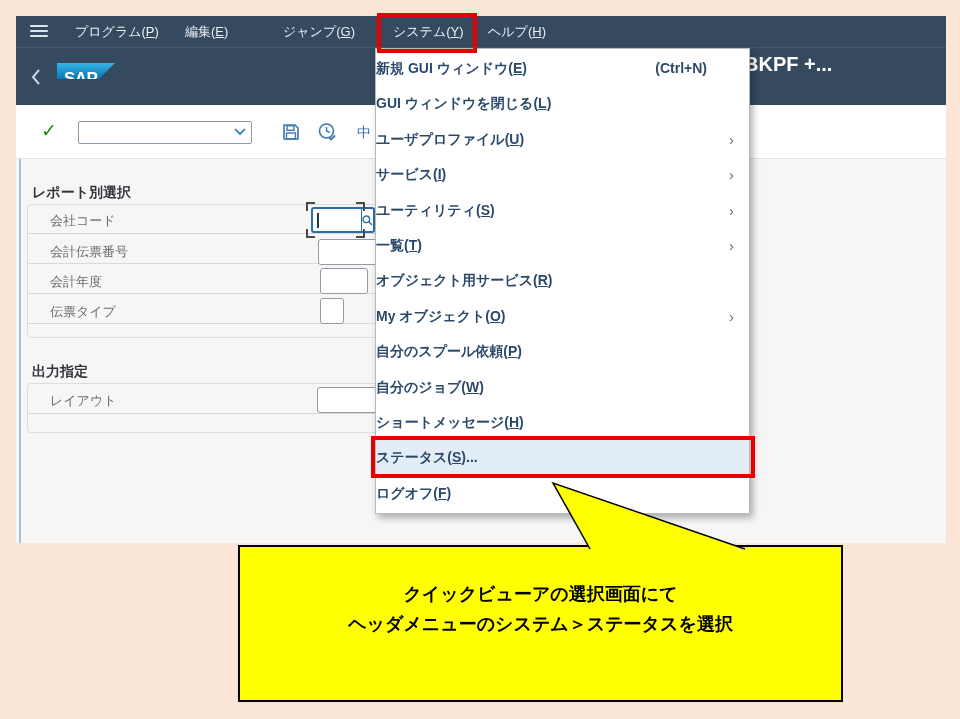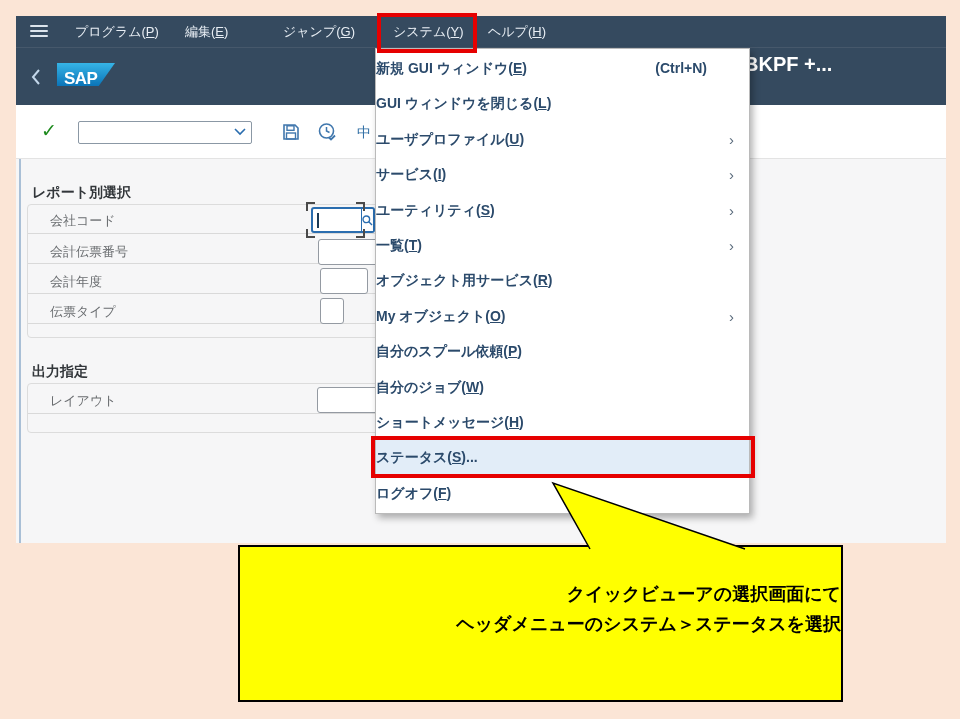--- a/index.html
+++ b/index.html
@@ -11,21 +11,21 @@
 
   
   .menubar{position:absolute;left:0;top:0;width:930px;height:31px;background:#354A5F;}
   .hamburger{position:absolute;left:14px;top:9px;width:18px;height:13px;cursor:pointer;}
   .hamburger i{display:block;height:2px;background:#dce4ec;margin-bottom:3px;border-radius:1px;}
   .mbar-item{position:absolute;top:0;height:31px;line-height:31px;color:#e8eef4;font-size:13px;cursor:pointer;white-space:nowrap;}
 
   
   .header{position:absolute;left:0;top:31px;width:930px;height:58px;background:#354A5F;border-top:1px solid #46586b;}
   .back{position:absolute;left:14px;top:20px;width:12px;height:18px;}
-  .saplogo{position:absolute;left:41px;top:15px;width:58px;height:23px;background:linear-gradient(180deg,#36b4e6,#0a74b8);clip-path:polygon(0 0,100% 0,72% 100%,0 100%);color:#fff;font-weight:bold;font-size:17px;line-height:31px;padding-left:7px;letter-spacing:-0.5px;}
+  .saplogo{position:absolute;left:41px;top:15px;width:58px;height:16px;background:linear-gradient(180deg,#36b4e6,#0a74b8);clip-path:polygon(0 0,100% 0,72% 100%,0 100%);color:#fff;font-weight:bold;font-size:17px;line-height:31px;padding-left:7px;letter-spacing:-0.5px;}
   .wtitle{position:absolute;left:728px;top:37px;color:#fff;font-size:20px;font-weight:bold;white-space:nowrap;z-index:1;}
 
   
   .toolbar{position:absolute;left:0;top:89px;width:930px;height:54px;background:#ffffff;border-bottom:1px solid #e3e3e3;}
   .tb-check{position:absolute;left:25px;top:14px;color:#1d8a1d;font-size:19px;font-weight:bold;cursor:pointer;}
   .combo{position:absolute;left:62px;top:16px;width:174px;height:23px;background:#fff;border:1px solid #8b98a5;border-radius:2px;}
   .combo input{position:absolute;left:2px;top:1px;width:144px;height:19px;border:none;outline:none;font-size:13px;background:transparent;}
   .combo svg{position:absolute;right:5px;top:6px;}
   .tb-ico{position:absolute;top:17px;width:20px;height:20px;cursor:pointer;}
   .tb-txt{position:absolute;left:341px;top:19px;color:#2e6da4;font-size:14px;cursor:pointer;}
@@ -57,21 +57,21 @@
   .mi .sub{position:absolute;right:15px;top:0;color:#5a6b7c;font-weight:400;font-size:15px;}
   .u{text-decoration:underline;}
 
   
   .redbox{position:absolute;border:4px solid #E60000;z-index:30;pointer-events:none;}
   .rb1{left:377px;top:13px;width:100px;height:40px;}
   .rb2{left:371px;top:436px;width:384px;height:42px;}
 
   
   .callout{position:absolute;left:238px;top:545px;width:605px;height:157px;background:#FFFF00;border:2px solid #000;z-index:40;text-align:center;padding-top:32px;}
-  .callout div{color:#000;font-size:18px;font-weight:bold;line-height:30px;text-align:right;}
+  .callout div{color:#000;font-size:18px;font-weight:bold;line-height:30px;}
   .arrow-svg{position:absolute;left:0;top:0;width:960px;height:719px;z-index:41;pointer-events:none;}
 </style>
 </head>
 <body>
 
 <div class="stage">
 
   <div class="window">
 
     <div class="menubar">

